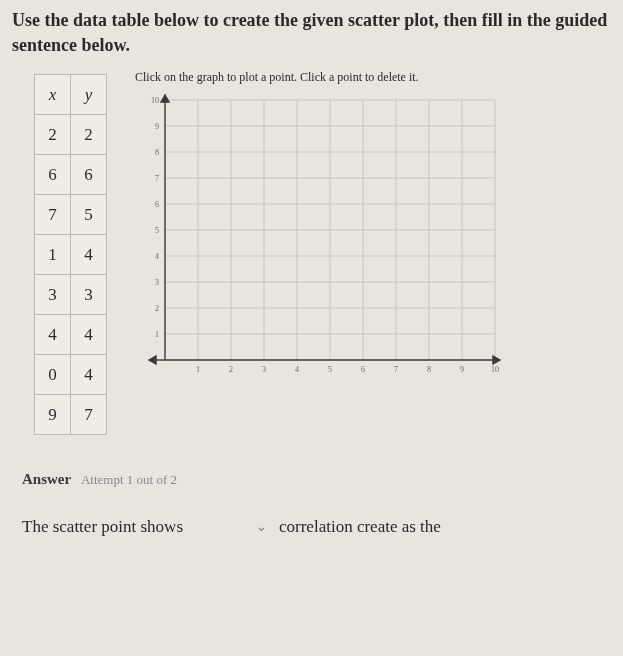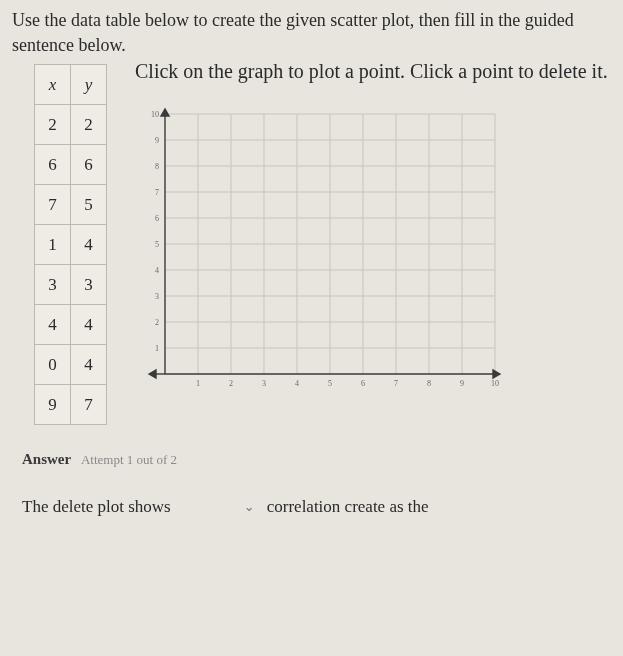--- a/index.html
+++ b/index.html
@@ -8,21 +8,22 @@
     height: 656px;
     background: #e8e4de;
     font-family: Georgia, 'Times New Roman', serif;
     color: #2a2a2a;
     padding: 8px 12px;
     overflow: hidden;
   }
   .instructions {
     font-size: 18px;
     line-height: 1.4;
-    margin-bottom: 2px;
+    margin-bottom: 12px;
+    font-weight: bold;
   }
   .content-row {
     display: flex;
     gap: 28px;
     margin-left: 22px;
     align-items: flex-start;
   }
   .data-table {
     border-collapse: collapse;
     margin-top: 4px;
@@ -36,31 +37,31 @@
     background: #efece6;
   }
   .data-table th {
     font-style: italic;
     font-weight: normal;
   }
   .graph-area {
     flex: 1;
   }
   .graph-hint {
-    font-size: 20px;
-    margin-bottom: 16px;
+    font-size: 12px;
+    margin-bottom: 0;
   }
   .plot {
     width: 370px;
     height: 300px;
     position: relative;
     cursor: crosshair;
   }
   .answer-row {
-    margin-top: 26px;
+    margin-top: 36px;
     margin-left: 10px;
     font-size: 15px;
   }
   .answer-label {
     font-weight: bold;
     color: #3b3b3b;
   }
   .attempt {
     color: #8a8a8a;
     font-size: 13px;
@@ -203,18 +204,18 @@
     </div>
   </div>
 </div>
 
 <div class="answer-row">
   <span class="answer-label">Answer</span>
   <span class="attempt">Attempt 1 out of 2</span>
 </div>
 
 <div class="sentence-row">
-  <span>The delete plot shows</span>
+  <span>The scatter point shows</span>
   <span class="dropdown">
     <span>⌄</span>
   </span>
   <span>correlation create as the</span>
 </div>
 
 </body></html>

